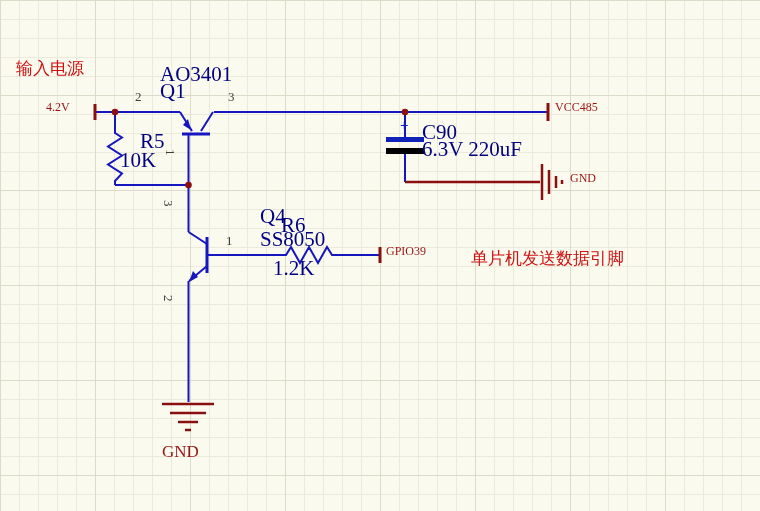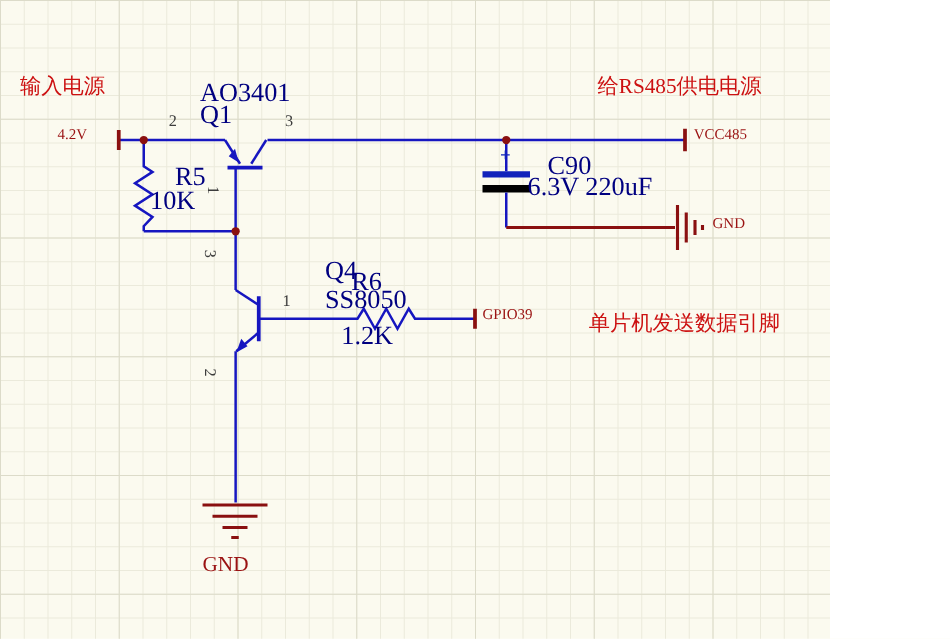--- a/index.html
+++ b/index.html
@@ -1,18 +1,18 @@
 <!DOCTYPE html>
 <html><head>
 <meta charset="utf-8">
 <style>
   html,body{margin:0;padding:0;}
   body{width:760px;height:511px;position:relative;overflow:hidden;
        font-family:"Liberation Serif",serif;}
-  .canvas{position:absolute;left:0;top:0;width:664px;height:511px;
+  .canvas{position:absolute;left:0;top:0;width:760px;height:511px;
     background-color:#FBFAEF;
     background-image:
       linear-gradient(#DCDBC9 1px, transparent 1px),
       linear-gradient(90deg,#DCDBC9 1px, transparent 1px),
       linear-gradient(#EBEADB 1px, transparent 1px),
       linear-gradient(90deg,#EBEADB 1px, transparent 1px);
     background-size:95px 95px,95px 95px,19px 19px,19px 19px;}
   svg{position:absolute;left:0;top:0;}
   .label{position:absolute;white-space:nowrap;line-height:1.1;}
   .navy{color:#000080;font-size:21px;}
@@ -88,38 +88,37 @@
     <line class="pwrbar" x1="95" y1="104" x2="95" y2="120"></line>
     <line class="pwrbar" x1="548" y1="103" x2="548" y2="121"></line>
     <line class="pwrbar" x1="380" y1="247" x2="380" y2="263"></line>
 
     <circle class="dot" cx="115" cy="112" r="3.3"></circle>
     <circle class="dot" cx="188.5" cy="185" r="3.3"></circle>
     <circle class="dot" cx="405" cy="112" r="3.3"></circle>
   </svg>
 
   <div class="label annot" style="left:16px;top:60px;">输入电源</div>
-  <div class="label annot" style="left:478px;top:60px;">给RS485供电电源</div>
   <div class="label annot" style="left:471px;top:250px;text-align:center;">单片机发送数据引脚</div>
 
   <div class="label port" style="left:46px;top:101px;">4.2V</div>
   <div class="label port" style="left:555px;top:101px;">VCC485</div>
   <div class="label port" style="left:386px;top:245px;">GPIO39</div>
   <div class="label port" style="left:570px;top:172px;">GND</div>
   <div class="label port gndtxt" style="left:162px;top:443px;">GND</div>
 
   <div class="label navy" style="left:160px;top:63px;">AO3401</div>
   <div class="label navy" style="left:160px;top:80px;">Q1</div>
   <div class="label navy" style="left:120px;top:130px;padding-left:20px;">R5</div>
   <div class="label navy" style="left:120px;top:149px;">10K</div>
   <div class="label navy" style="left:260px;top:205px;">Q4</div>
   <div class="label navy" style="left:260px;top:228px;text-align:center;">SS8050</div>
   <div class="label navy" style="left:281px;top:214px;">R6</div>
   <div class="label navy" style="left:273px;top:257px;">1.2K</div>
-  <div class="label navy" style="left:422px;top:121px;margin-left:16px;">C90</div>
+  <div class="label navy" style="left:422px;top:121px;">C90</div>
   <div class="label navy" style="left:422px;top:138px;">6.3V 220uF</div>
   <div class="label plus" style="left:400px;top:117px;">+</div>
 
   <div class="label pin" style="left:135px;top:90px;">2</div>
   <div class="label pin" style="left:228px;top:90px;">3</div>
   <div class="label pin vert" style="left:167px;top:145px;">1</div>
   <div class="label pin vert" style="left:165px;top:196px;">3</div>
   <div class="label pin" style="left:226px;top:234px;">1</div>
   <div class="label pin vert" style="left:165px;top:291px;">2</div>
 

